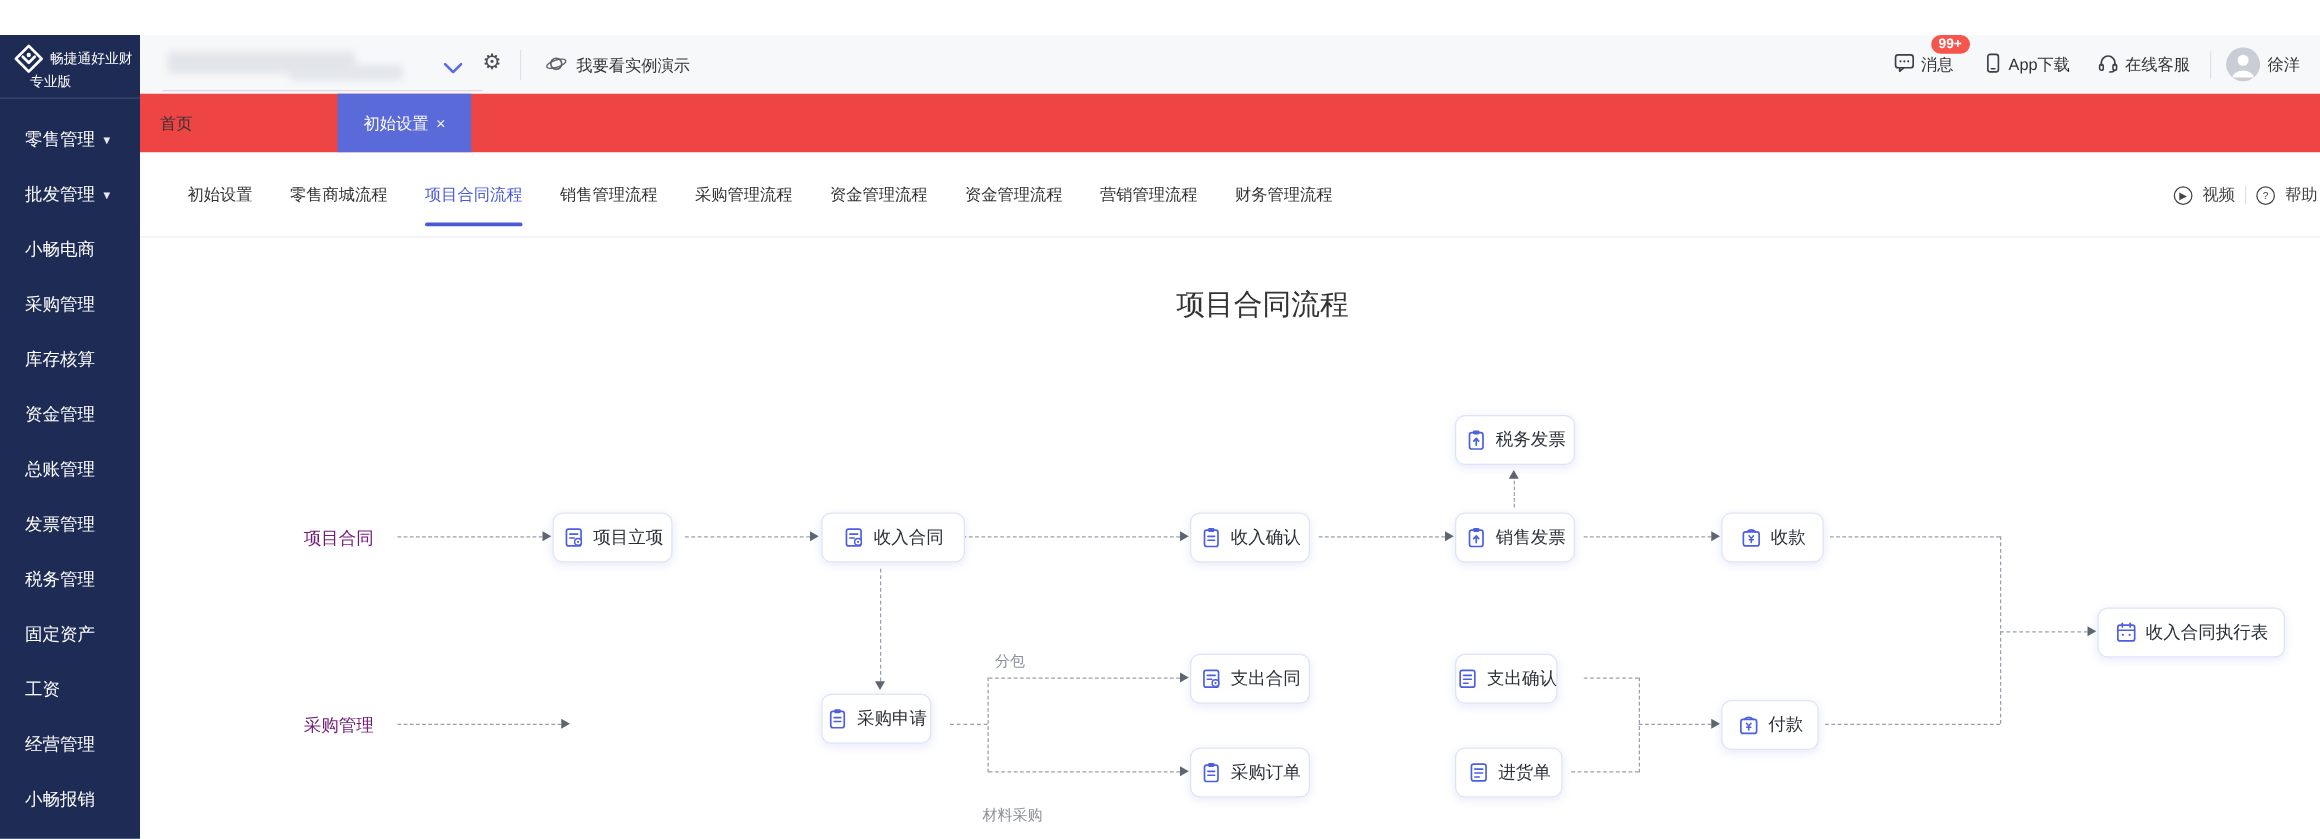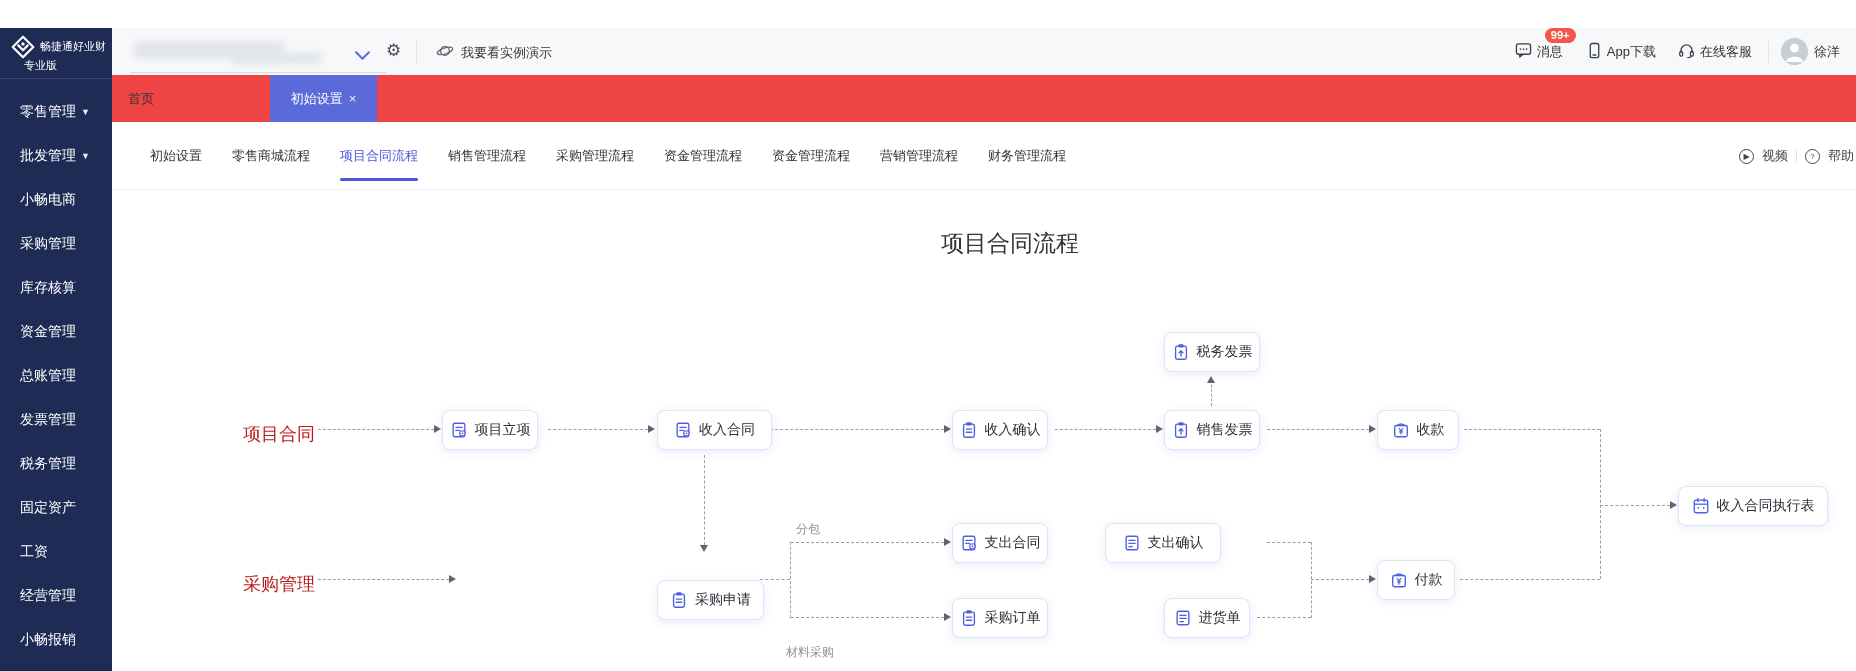--- a/index.html
+++ b/index.html
@@ -55,21 +55,21 @@
     border-radius:2px; background:#4a5ad8; }
   #flowbar-right { position:absolute; right:2px; top:0; height:68px; display:flex; align-items:center; gap:8px;
     font-size:13px; color:#444; }
   .circ-ic { width:15px; height:15px; border:1.3px solid #444; border-radius:50%; display:inline-flex;
     align-items:center; justify-content:center; font-size:8px; color:#444; }
 
   
   #canvas { left:0; top:0; width:1856px; height:671px; z-index:5; }
   #diagram-title { position:absolute; left:900px; top:228px; width:220px; text-align:center;
     font-size:23px; color:#333; }
-  .lane-label { position:absolute; font-size:18px; color:#b91c1c; }
+  .lane-label { position:absolute; font-size:14px; color:#701a75; }
   .branch-label { position:absolute; font-size:12px; color:#8a8f99; white-space:nowrap; }
   .node { position:absolute; height:40px; background:#fff; border:1px solid #dfe3f5; border-radius:8px;
     display:flex; align-items:center; justify-content:center; gap:7px; font-size:14px; color:#2b2f38;
     box-shadow:0 2px 8px rgba(84,104,224,.14); cursor:pointer; white-space:nowrap; z-index:6; }
   .hl { position:absolute; border-top:1px dashed #9aa0ab; height:0; }
   .vl { position:absolute; border-left:1px dashed #9aa0ab; width:0; }
   .ar { position:absolute; width:0; height:0; border:4px solid transparent; }
   .ar.r { border-left:7px solid #60666f; }
   .ar.d { border-top:7px solid #60666f; }
   .ar.u { border-bottom:7px solid #60666f; }
@@ -176,21 +176,21 @@
   <div class="node" style="left:1377px;top:410px;width:82px">
     <span class="nicon" style="display: inline-flex;">
         <svg width="18" height="18" viewBox="0 0 20 20">
           <rect x="3" y="5" width="14" height="12.5" rx="2" fill="none" stroke="#4c5fe2" stroke-width="1.5"></rect>
           <path d="M6 5 Q10 1.5 14 5" fill="none" stroke="#4c5fe2" stroke-width="1.5" stroke-linecap="round"></path>
           <path d="M8 8.5 L10 11 L12 8.5 M10 11 V14.5 M8.2 12 h3.6" fill="none" stroke="#4c5fe2" stroke-width="1.4" stroke-linecap="round" stroke-linejoin="round"></path>
         </svg>
       </span>
     <span>收款</span>
   </div>
-  <div class="node" style="left:657px;top:580px;width:107px">
+  <div class="node" style="left:657px;top:555px;width:88px">
     <span class="nicon" style="display: inline-flex;">
         <svg width="18" height="18" viewBox="0 0 20 20">
           <rect x="4" y="3.5" width="12" height="14.5" rx="2" fill="none" stroke="#4c5fe2" stroke-width="1.5"></rect>
           <rect x="7.2" y="1.5" width="5.6" height="3.6" rx="1" fill="#4c5fe2"></rect>
           <line x1="7" y1="9" x2="13" y2="9" stroke="#4c5fe2" stroke-width="1.4" stroke-linecap="round"></line>
           <line x1="7" y1="12.5" x2="13" y2="12.5" stroke="#4c5fe2" stroke-width="1.4" stroke-linecap="round"></line>
         </svg>
       </span>
     <span>采购申请</span>
   </div>
@@ -199,21 +199,21 @@
         <svg width="18" height="18" viewBox="0 0 20 20">
           <rect x="3.5" y="2.5" width="13" height="15" rx="2" fill="none" stroke="#4c5fe2" stroke-width="1.5"></rect>
           <line x1="6.5" y1="7" x2="13.5" y2="7" stroke="#4c5fe2" stroke-width="1.4" stroke-linecap="round"></line>
           <line x1="6.5" y1="10.5" x2="10.5" y2="10.5" stroke="#4c5fe2" stroke-width="1.4" stroke-linecap="round"></line>
           <circle cx="13.8" cy="13.8" r="3" fill="#fff" stroke="#4c5fe2" stroke-width="1.3"></circle>
           <circle cx="13.8" cy="13.8" r="1" fill="#4c5fe2"></circle>
         </svg>
       </span>
     <span>支出合同</span>
   </div>
-  <div class="node" style="left:1105px;top:523px;width:116px">
+  <div class="node" style="left:1164px;top:523px;width:82px">
     <span class="nicon" style="display: inline-flex;">
         <svg width="18" height="18" viewBox="0 0 20 20">
           <rect x="3.5" y="2.5" width="13" height="15" rx="2" fill="none" stroke="#4c5fe2" stroke-width="1.5"></rect>
           <line x1="6.5" y1="7" x2="13.5" y2="7" stroke="#4c5fe2" stroke-width="1.4" stroke-linecap="round"></line>
           <line x1="6.5" y1="10.5" x2="13.5" y2="10.5" stroke="#4c5fe2" stroke-width="1.4" stroke-linecap="round"></line>
           <line x1="6.5" y1="14" x2="10.5" y2="14" stroke="#4c5fe2" stroke-width="1.4" stroke-linecap="round"></line>
         </svg>
       </span>
     <span>支出确认</span>
   </div>

